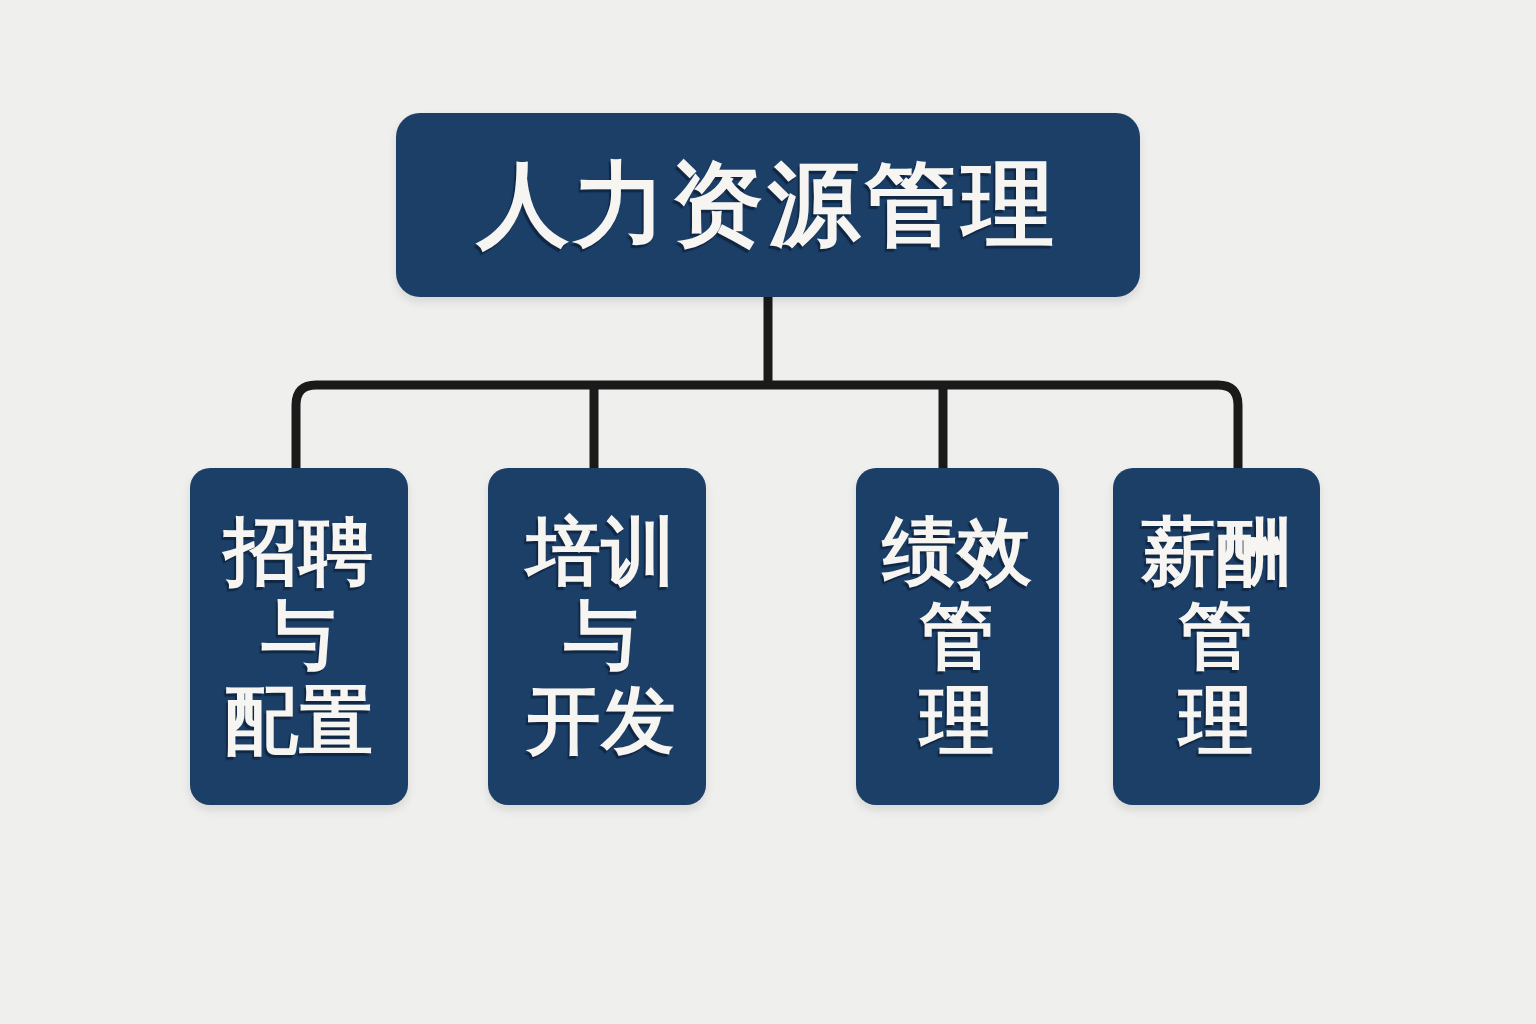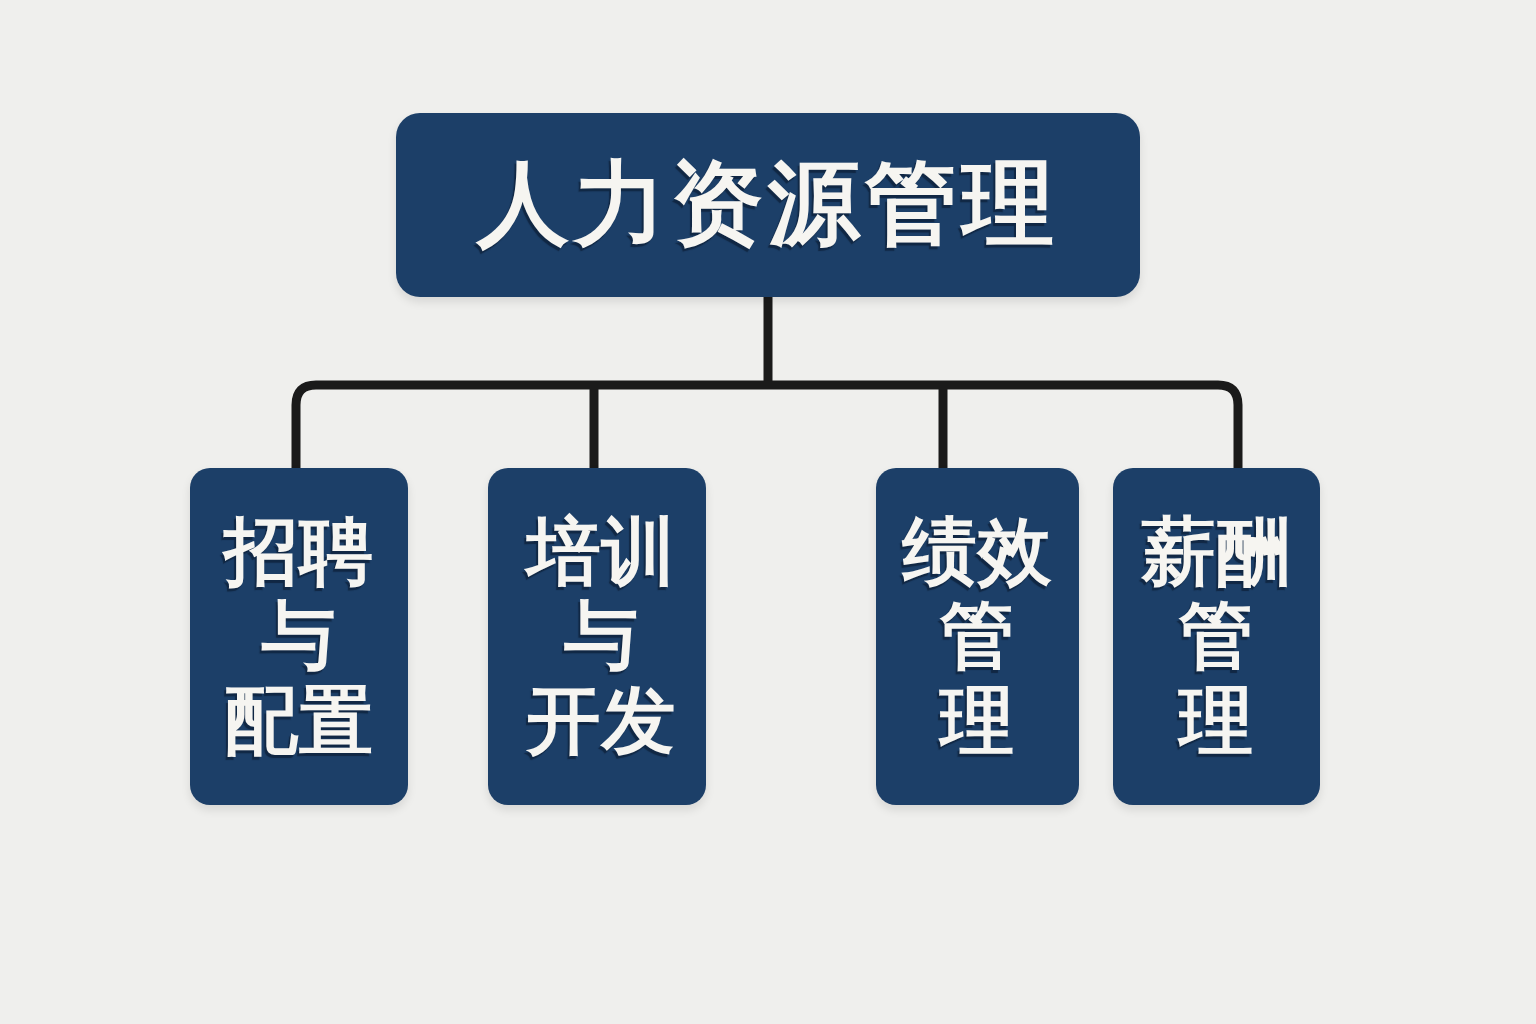--- a/index.html
+++ b/index.html
@@ -37,21 +37,21 @@
     box-shadow: 0 5px 10px rgba(0, 0, 0, 0.10);
   }
   .node-label {
     color: #f6f5f1;
     font-weight: bold;
     text-align: center;
     letter-spacing: 2px;
     text-shadow: -2px 3px 1px rgba(8, 20, 38, 0.55);
     line-height: 1.02;
     white-space: pre-line;
-    font-family: Liberation Serif, serif;
+    font-family: Liberation Sans, sans-serif;
   }
   #node-root {
     left: 396px;
     top: 113px;
     width: 744px;
     height: 184px;
     border-radius: 24px;
   }
   #node-root .node-label {
     font-size: 92px;
@@ -63,21 +63,21 @@
     height: 337px;
     border-radius: 20px;
   }
   .node-child .node-label {
     font-size: 74px;
     letter-spacing: 1px;
     line-height: 1.14;
   }
   #node-child-0 { left: 190px; justify-content: center; }
   #node-child-1 { left: 488px; padding-left: 9px; }
-  #node-child-2 { left: 876px; width: 203px; }
+  #node-child-2 { left: 856px; width: 203px; }
   #node-child-3 { left: 1113px; width: 207px; }
 </style>
 </head>
 <body>
 
 <div id="org-chart">
 
   <svg class="connector-layer" viewBox="0 0 1536 1024" width="1536" height="1024" aria-hidden="true">
     <g fill="none" stroke="#1a1a1a" stroke-width="9" stroke-linecap="butt">
       <path d="M 768 296 L 768 385"></path>

